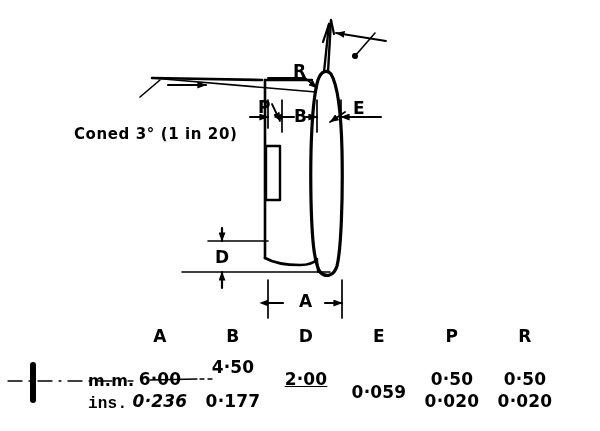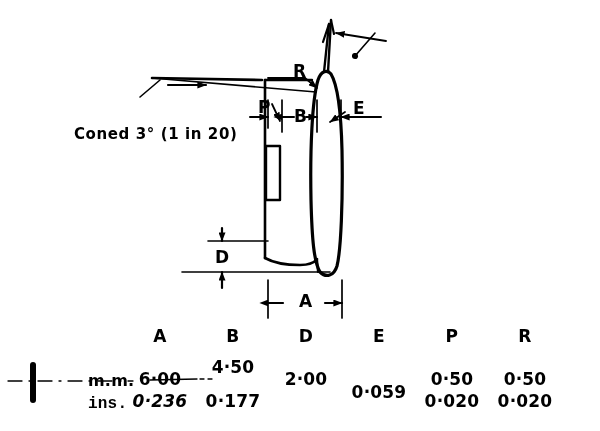--- a/index.html
+++ b/index.html
@@ -184,21 +184,21 @@
   <div class="txt colhead" style="left:130px; top:328px;">A</div>
   <div class="txt colhead" style="left:203px; top:328px;">B</div>
   <div class="txt colhead" style="left:276px; top:328px;">D</div>
   <div class="txt colhead" style="left:349px; top:328px;">E</div>
   <div class="txt colhead" style="left:422px; top:328px;">P</div>
   <div class="txt colhead" style="left:495px; top:328px;">R</div>
 
   <div class="txt unitlabel" style="left:88px; top:373px;">m.m.</div>
   <div class="txt cellval" style="left:124px; top:371px;">6·00</div>
   <div class="txt cellval" style="left:197px; top:359px;">4·50</div>
-  <div class="txt cellval" style="left:270px; top:371px;">2·00</div>
+  <div class="txt cellval" style="left:270px; top:371px;text-decoration:underline;">2·00</div>
   <div class="txt cellval" style="left:416px; top:371px;">0·50</div>
   <div class="txt cellval" style="left:489px; top:371px;">0·50</div>
 
   <div class="txt unitlabel" style="left:88px; top:396px;font-family:Liberation Mono, monospace;">ins.</div>
   <div class="txt cellval" style="left:124px; top:393px;font-style:italic;">0·236</div>
   <div class="txt cellval" style="left:197px; top:393px;">0·177</div>
   <div class="txt cellval" style="left:343px; top:384px;">0·059</div>
   <div class="txt cellval" style="left:416px; top:393px;">0·020</div>
   <div class="txt cellval" style="left:489px; top:393px;">0·020</div>
 

